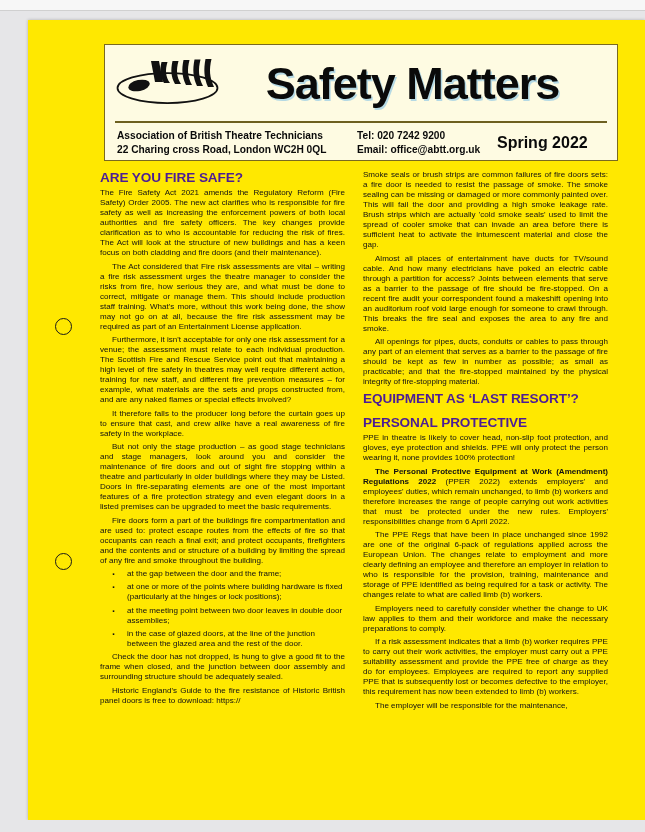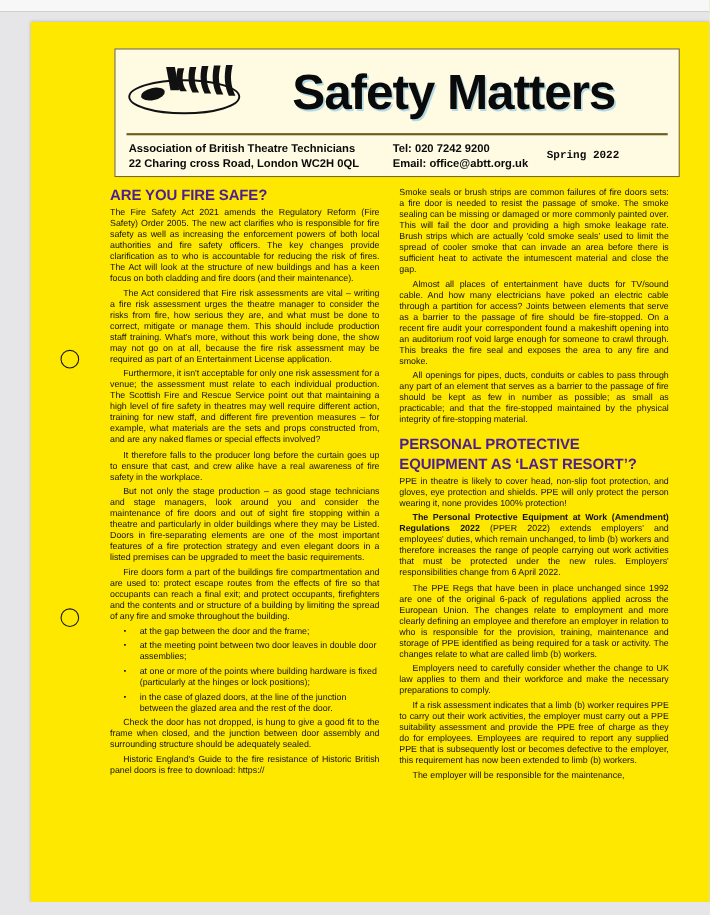--- a/index.html
+++ b/index.html
@@ -108,24 +108,23 @@
   #org-block {
     margin-left: 12px;
     line-height: 1.28;
     width: 240px;
   }
   #contact-block {
     line-height: 1.28;
     width: 140px;
   }
   #issue {
-    font-size: 10px;
+    font-size: 16px;
     font-weight: bold;
     letter-spacing: 0px;
-    font-family: Liberation Mono, monospace;
   }
 
   
   #columns {
     position: absolute;
     left: 72px;
     top: 150px;
     width: 520px;
     height: 650px;
     display: flex;
@@ -230,34 +229,34 @@
       <div class="col">
         <h2 class="sec">ARE YOU FIRE SAFE?</h2>
         <p class="body lead">The Fire Safety Act 2021 amends the Regulatory Reform (Fire Safety) Order 2005. The new act clarifies who is responsible for fire safety as well as increasing the enforcement powers of both local authorities and fire safety officers. The key changes provide clarification as to who is accountable for reducing the risk of fires. The Act will look at the structure of new buildings and has a keen focus on both cladding and fire doors (and their maintenance).</p>
         <p class="body">The Act considered that Fire risk assessments are vital – writing a fire risk assessment urges the theatre manager to consider the risks from fire, how serious they are, and what must be done to correct, mitigate or manage them. This should include production staff training. What's more, without this work being done, the show may not go on at all, because the fire risk assessment may be required as part of an Entertainment License application.</p>
         <p class="body">Furthermore, it isn't acceptable for only one risk assessment for a venue; the assessment must relate to each individual production. The Scottish Fire and Rescue Service point out that maintaining a high level of fire safety in theatres may well require different action, training for new staff, and different fire prevention measures – for example, what materials are the sets and props constructed from, and are any naked flames or special effects involved?</p>
         <p class="body">It therefore falls to the producer long before the curtain goes up to ensure that cast, and crew alike have a real awareness of fire safety in the workplace.</p>
         <p class="body">But not only the stage production – as good stage technicians and stage managers, look around you and consider the maintenance of fire doors and out of sight fire stopping within a theatre and particularly in older buildings where they may be Listed. Doors in fire-separating elements are one of the most important features of a fire protection strategy and even elegant doors in a listed premises can be upgraded to meet the basic requirements.</p>
         <p class="body">Fire doors form a part of the buildings fire compartmentation and are used to: protect escape routes from the effects of fire so that occupants can reach a final exit; and protect occupants, firefighters and the contents and or structure of a building by limiting the spread of any fire and smoke throughout the building.</p>
         <ul class="bullets">
           <li>at the gap between the door and the frame;</li>
+          <li>at one or more of the points where building hardware is fixed (particularly at the hinges or lock positions);</li>
           <li>at the meeting point between two door leaves in double door assemblies;</li>
-          <li>at one or more of the points where building hardware is fixed (particularly at the hinges or lock positions);</li>
           <li>in the case of glazed doors, at the line of the junction between the glazed area and the rest of the door.</li>
         </ul>
         <p class="body">Check the door has not dropped, is hung to give a good fit to the frame when closed, and the junction between door assembly and surrounding structure should be adequately sealed.</p>
         <p class="body">Historic England's Guide to the fire resistance of Historic British panel doors is free to download: https://</p>
       </div>
 
       <div class="col">
         <p class="body lead">Smoke seals or brush strips are common failures of fire doors sets: a fire door is needed to resist the passage of smoke. The smoke sealing can be missing or damaged or more commonly painted over.  This will fail the door and providing a high smoke leakage rate. Brush strips which are actually 'cold smoke seals' used to limit the spread of cooler smoke that can invade an area before there is sufficient heat to activate the intumescent material and close the gap.</p>
         <p class="body">Almost all places of entertainment have ducts for TV/sound cable. And how many electricians have poked an electric cable through a partition for access? Joints between elements that serve as a barrier to the passage of fire should be fire-stopped. On a recent fire audit your correspondent found a makeshift opening into an auditorium roof void large enough for someone to crawl through. This breaks the fire seal and exposes the area to any fire and smoke.</p>
         <p class="body">All openings for pipes, ducts, conduits or cables to pass through any part of an element that serves as a barrier to the passage of fire should be kept as few in number as possible; as small as practicable; and that the fire-stopped maintained by the physical integrity of fire-stopping material.</p>
+        <h2 class="sec">EQUIPMENT AS ‘LAST RESORT’?</h2>
         <h2 class="sec gap">PERSONAL PROTECTIVE</h2>
-        <h2 class="sec">EQUIPMENT AS ‘LAST RESORT’?</h2>
         <p class="body lead">PPE in theatre is likely to cover head, non-slip foot protection, and gloves, eye protection and shields. PPE will only protect the person wearing it, none provides 100% protection!</p>
         <p class="body"><b class="em">The Personal Protective Equipment at Work (Amendment) Regulations 2022</b><span> (PPER 2022) extends employers' and employees' duties, which remain unchanged, to limb (b) workers and therefore increases the range of people carrying out work activities that must be protected under the new rules. Employers' responsibilities change from 6 April 2022.</span></p>
         <p class="body">The PPE Regs that have been in place unchanged since 1992 are one of the original 6-pack of regulations applied across the European Union. The changes relate to employment and more clearly defining an employee and therefore an employer in relation to who is responsible for the provision, training, maintenance and storage of PPE identified as being required for a task or activity. The changes relate to what are called limb (b) workers.</p>
         <p class="body">Employers need to carefully consider whether the change to UK law applies to them and their workforce and make the necessary preparations to comply.</p>
         <p class="body">If a risk assessment indicates that a limb (b) worker requires PPE to carry out their work activities, the employer must carry out a PPE suitability assessment and provide the PPE free of charge as they do for employees. Employees are required to report any supplied PPE that is subsequently lost or becomes defective to the employer, this requirement has now been extended to limb (b) workers.</p>
         <p class="body">The employer will be responsible for the maintenance,</p>
       </div>
 
     </div>
   </div>

